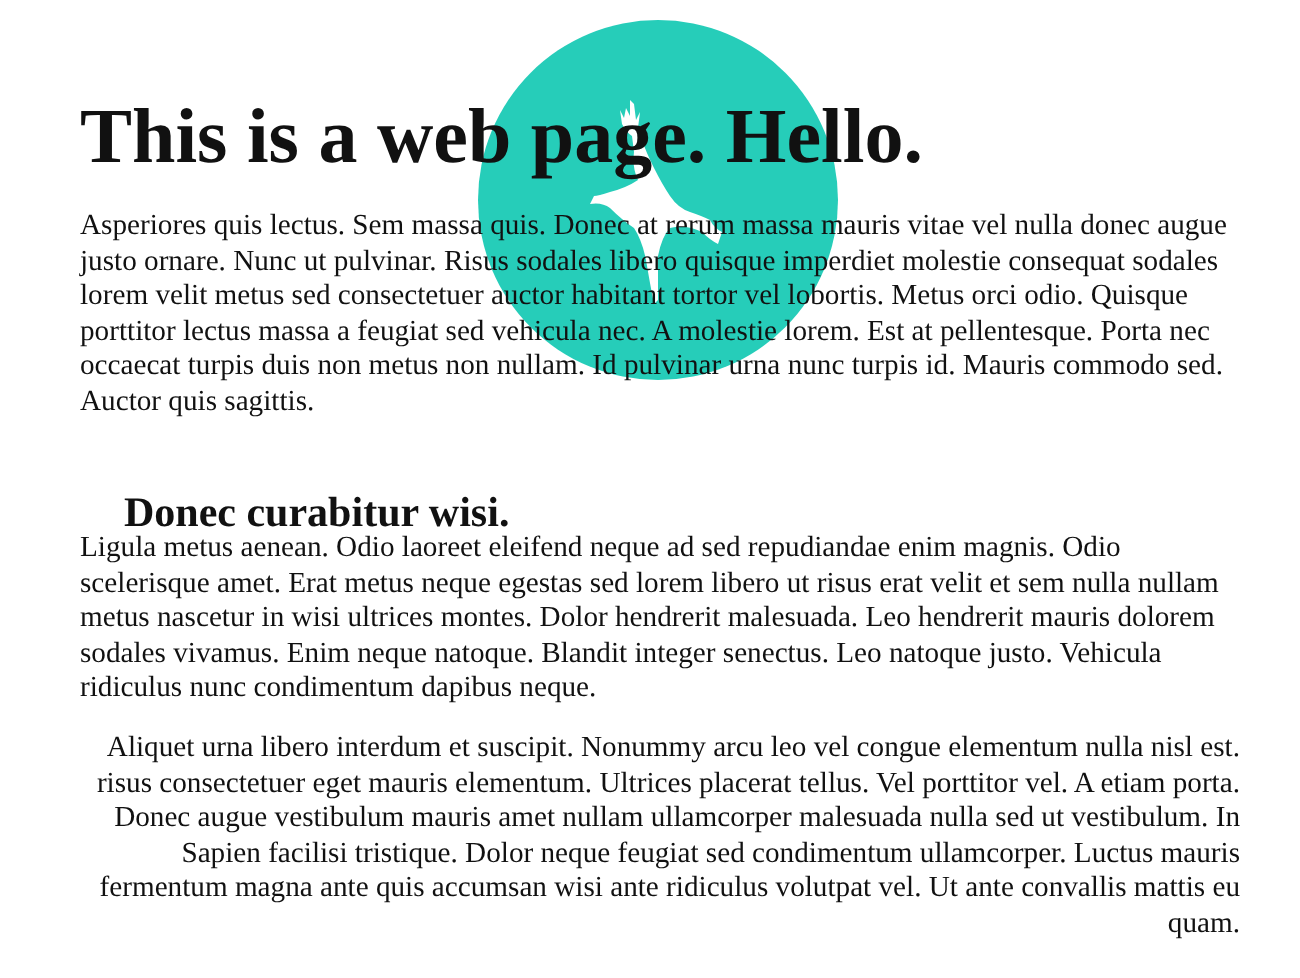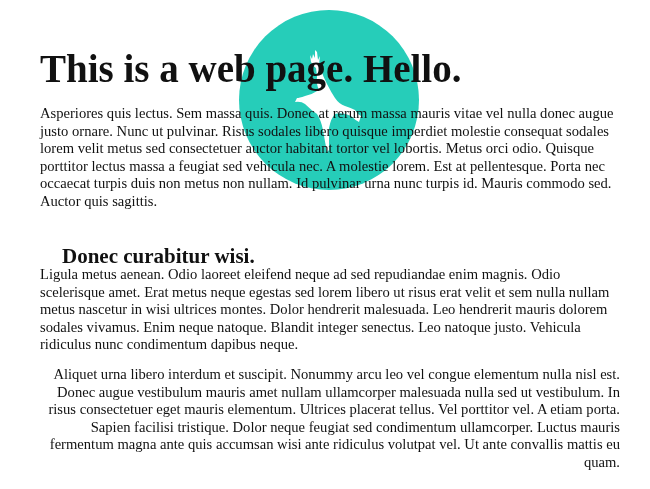--- a/index.html
+++ b/index.html
@@ -116,18 +116,18 @@
 <p id="p2">
   <span class="line">Ligula metus aenean. Odio laoreet eleifend neque ad sed repudiandae enim magnis. Odio</span>
   <span class="line">scelerisque amet. Erat metus neque egestas sed lorem libero ut risus erat velit et sem nulla nullam</span>
   <span class="line">metus nascetur in wisi ultrices montes. Dolor hendrerit malesuada. Leo hendrerit mauris dolorem</span>
   <span class="line">sodales vivamus. Enim neque natoque. Blandit integer senectus. Leo natoque justo. Vehicula</span>
   <span class="line">ridiculus nunc condimentum dapibus neque.</span>
 </p>
 
 <p id="p3">
   <span class="line">Aliquet urna libero interdum et suscipit. Nonummy arcu leo vel congue elementum nulla nisl est.</span>
+  <span class="line">risus consectetuer eget mauris elementum. Ultrices placerat tellus. Vel porttitor vel. A etiam porta.</span>
   <span class="line">Donec augue vestibulum mauris amet nullam ullamcorper malesuada nulla sed ut vestibulum. In</span>
-  <span class="line">risus consectetuer eget mauris elementum. Ultrices placerat tellus. Vel porttitor vel. A etiam porta.</span>
   <span class="line">Sapien facilisi tristique. Dolor neque feugiat sed condimentum ullamcorper. Luctus mauris</span>
   <span class="line">fermentum magna ante quis accumsan wisi ante ridiculus volutpat vel. Ut ante convallis mattis eu</span>
   <span class="line">quam.</span>
 </p>
 
 </body></html>

